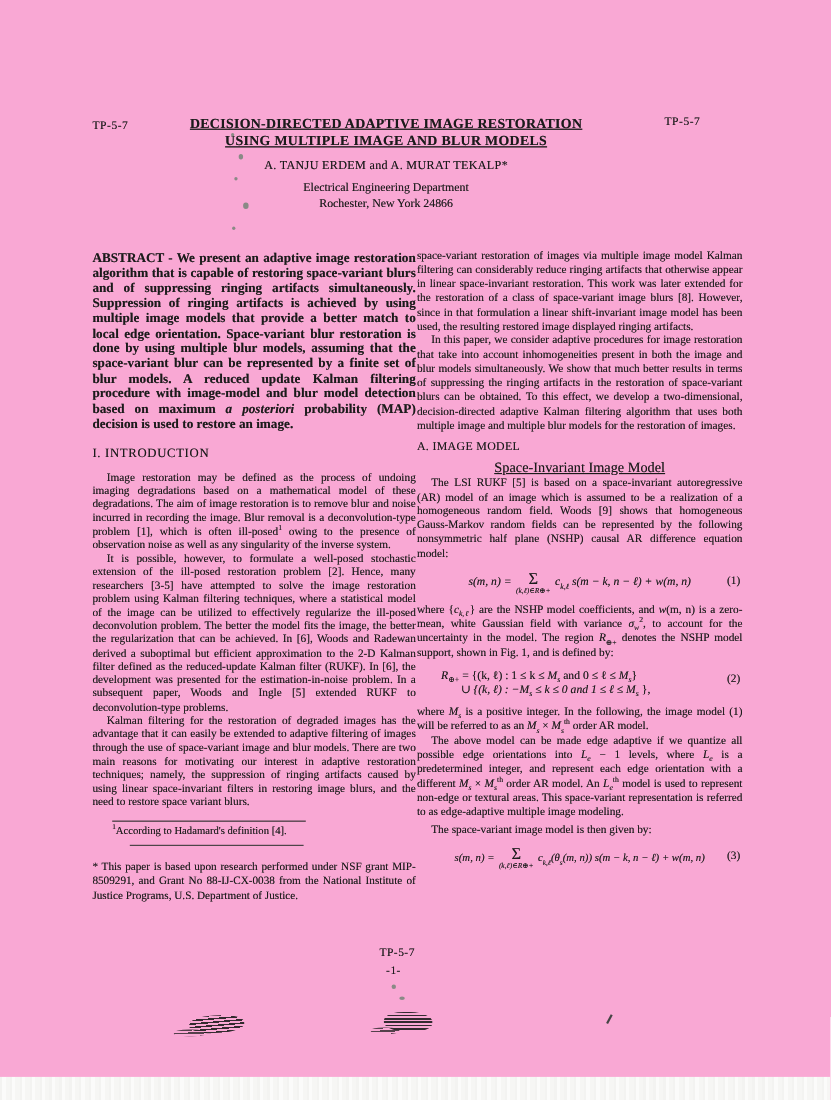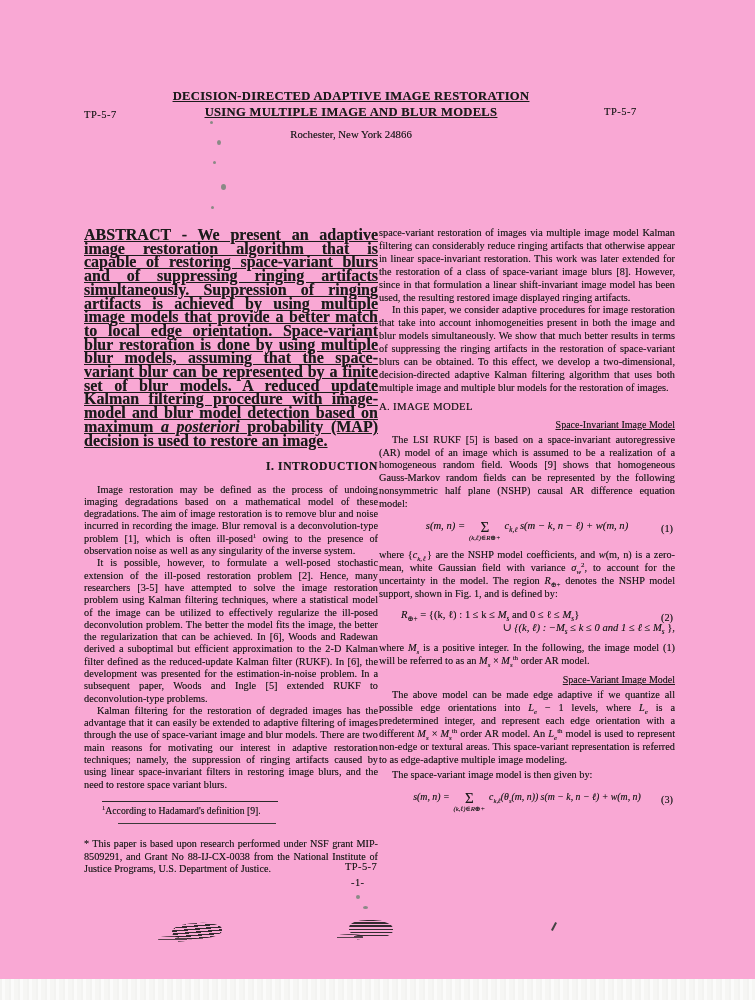--- a/index.html
+++ b/index.html
@@ -5,52 +5,52 @@
   html,body{margin:0;padding:0;background:#ffffff;}
   #page{
     position:relative;width:755px;height:1000px;background:#f9a8d4;
     font-family:"Liberation Serif","DejaVu Serif",serif;
     color:#1b1b1b;overflow:hidden;
     text-shadow:0 0 .35px rgba(25,25,25,.55);
   }
   .abs{position:absolute;}
   
   .corner{font-size:10.5px;letter-spacing:.5px;}
-  .titleblock{left:151px;top:88px;width:400px;text-align:center;font-family:Liberation Serif, serif;}
+  .titleblock{left:151px;top:104px;width:400px;text-align:center;font-family:Liberation Serif, serif;}
   .titleline{font-weight:bold;font-size:12.6px;letter-spacing:.3px;line-height:16px;text-decoration:underline;}
   .authors{margin-top:9px;font-size:11px;letter-spacing:.3px;}
   .affil{margin-top:8px;font-size:10.8px;line-height:13.5px;}
   
   .col{font-size:10.3px;line-height:12.3px;text-align:justify;}
   #leftcol{left:84px;top:228px;width:294px;}
   #rightcol{left:379px;top:227px;width:296px;line-height:12.9px;}
   .par{margin:0;text-indent:13px;}
   .par.noindent{text-indent:0;}
-  .abstract{font-weight:bold;font-size:16px;line-height:13.7px;text-align:justify;text-decoration:underline;}
-  .h-intro{text-align:right;font-weight:bold;font-size:11.6px;letter-spacing:.6px;margin:14px 0 10px 0;text-indent:0;}
+  .abstract{font-weight:bold;font-size:12px;line-height:13.7px;text-align:justify;}
+  .h-intro{text-align:left;font-weight:normal;font-size:11.6px;letter-spacing:.6px;margin:14px 0 10px 0;text-indent:0;}
   .h-sec{font-weight:bold;font-size:12.2px;letter-spacing:.4px;margin:11px 0 7px 2px;text-align:left;text-indent:0;}
   .h-sub{font-size:10.8px;letter-spacing:.3px;margin:5px 0 2px 0;text-align:left;text-indent:0;}
-  .h-uline{text-decoration:underline;margin:6px 0 2px 0;text-align:right;text-indent:0;font-size:10px;}
+  .h-uline{text-decoration:underline;margin:6px 0 2px 0;text-align:center;text-indent:0;font-size:13px;}
   sub,sup{line-height:0;font-size:68%;}
   
   .fnrule{border:none;border-top:1px solid #2a2a2a;width:176px;margin:10px 0 3px 18px;}
   .fnrule2{border:none;border-top:1px solid #3a3a3a;width:158px;margin:6px 0 14px 34px;}
   .fn1{font-size:9.7px;text-indent:18px;text-align:left;margin:0;}
   .fnstar{font-size:10.2px;line-height:12.6px;text-align:justify;margin:0;}
   
   .eq{position:relative;margin:9px 0 7px 0;text-indent:0;}
-  .eqrow{display:flex;justify-content:center;align-items:flex-start;gap:4px;font-style:italic;font-size:10.6px;}
+  .eqrow{display:flex;justify-content:center;align-items:center;gap:4px;font-style:italic;font-size:10.6px;}
   .eqrow.small{font-size:9.8px;}
   .sum{display:inline-flex;flex-direction:column;align-items:center;line-height:1;font-style:normal;}
   .sigma{font-size:15px;}
   .limits{font-size:6.8px;margin-top:0;font-style:italic;}
   .eqnum{position:absolute;right:2px;top:3px;font-style:normal;font-size:10.3px;}
   .eq2line{text-align:left;font-size:10.6px;margin:0;text-indent:0;}
   .eq2line.l1{padding-left:22px;}
-  .eq2line.l2{padding-left:40px;text-align:right;}
+  .eq2line.l2{padding-left:40px;}
   
   .footerid{font-size:10.5px;letter-spacing:.4px;}
   
   .dot{position:absolute;background:#8a8a86;border-radius:50%;}
   .smudge{position:absolute;background:repeating-linear-gradient(178deg,#1d1d1d 0 1.4px,rgba(255,255,255,0) 1.4px 3.1px);border-radius:45%;opacity:.9;}
   .smudge.light{opacity:.75;}
   .tick{position:absolute;width:2px;height:9px;background:#444;transform:rotate(28deg);}
   #bottombar{position:absolute;left:0;right:0;bottom:0;height:21px;
     background:repeating-linear-gradient(90deg,#f3f3f1 0 2px,#fbfbfa 2px 5px,#f6f6f4 5px 9px);}
 </style>
@@ -58,33 +58,35 @@
 <body>
 
 <div id="page">
 
   <div class="abs corner" style="left:84px;top:109px;">TP-5-7</div>
   <div class="abs corner" style="left:604px;top:106px;">TP-5-7</div>
 
   <div class="abs titleblock">
     <div class="titleline">DECISION-DIRECTED ADAPTIVE IMAGE RESTORATION</div>
     <div class="titleline">USING MULTIPLE IMAGE AND BLUR MODELS</div>
+    <div class="authors">A. TANJU ERDEM and A. MURAT TEKALP*</div>
     <div class="affil">
+      <div>Electrical Engineering Department</div>
       <div>Rochester, New York 24866</div>
     </div>
   </div>
 
   <div id="leftcol" class="abs col">
     <p class="par noindent abstract"><span>ABSTRACT - We present an adaptive image restoration algorithm that is capable of restoring space-variant blurs and of suppressing ringing artifacts simultaneously. Suppression of ringing artifacts is achieved by using multiple image models that provide a better match to local edge orientation. Space-variant blur restoration is done by using multiple blur models, assuming that the space-variant blur can be represented by a finite set of blur models. A reduced update Kalman filtering procedure with image-model and blur model detection based on maximum </span><span style="font-style: italic;">a posteriori</span><span> probability (MAP) decision is used to restore an image.</span></p>
     <p class="par h-intro">I. INTRODUCTION</p>
     <p class="par"><span>Image restoration may be defined as the process of undoing imaging degradations based on a mathematical model of these degradations. The aim of image restoration is to remove blur and noise incurred in recording the image. Blur removal is a deconvolution-type problem [1], which is often ill-posed</span><sup>1</sup><span> owing to the presence of observation noise as well as any singularity of the inverse system.</span></p>
     <p class="par">It is possible, however, to formulate a well-posed stochastic extension of the ill-posed restoration problem [2]. Hence, many researchers [3-5] have attempted to solve the image restoration problem using Kalman filtering techniques, where a statistical model of the image can be utilized to effectively regularize the ill-posed deconvolution problem. The better the model fits the image, the better the regularization that can be achieved. In [6], Woods and Radewan derived a suboptimal but efficient approximation to the 2-D Kalman filter defined as the reduced-update Kalman filter (RUKF). In [6], the development was presented for the estimation-in-noise problem. In a subsequent paper, Woods and Ingle [5] extended RUKF to deconvolution-type problems.</p>
     <p class="par">Kalman filtering for the restoration of degraded images has the advantage that it can easily be extended to adaptive filtering of images through the use of space-variant image and blur models. There are two main reasons for motivating our interest in adaptive restoration techniques; namely, the suppression of ringing artifacts caused by using linear space-invariant filters in restoring image blurs, and the need to restore space variant blurs.</p>
     <hr class="fnrule">
-    <p class="fn1"><sup>1</sup><span>According to Hadamard's definition [9].</span></p>
+    <p class="fn1"><sup>1</sup><span>According to Hadamard's definition [4].</span></p>
     <hr class="fnrule2">
     <p class="fnstar">* This paper is based upon research performed under NSF grant MIP-8509291, and Grant No 88-IJ-CX-0038 from the National Institute of Justice Programs, U.S. Department of Justice.</p>
   </div>
 
   <div id="rightcol" class="abs col">
     <p class="par noindent">space-variant restoration of images via multiple image model Kalman filtering can considerably reduce ringing artifacts that otherwise appear in linear space-invariant restoration. This work was later extended for the restoration of a class of space-variant image blurs [8]. However, since in that formulation a linear shift-invariant image model has been used, the resulting restored image displayed ringing artifacts.</p>
     <p class="par">In this paper, we consider adaptive procedures for image restoration that take into account inhomogeneities present in both the image and blur models simultaneously. We show that much better results in terms of suppressing the ringing artifacts in the restoration of space-variant blurs can be obtained. To this effect, we develop a two-dimensional, decision-directed adaptive Kalman filtering algorithm that uses both multiple image and multiple blur models for the restoration of images.</p>
     <p class="par h-sub">A. IMAGE MODEL</p>
     <p class="par h-uline">Space-Invariant Image Model</p>
     <p class="par">The LSI RUKF [5] is based on a space-invariant autoregressive (AR) model of an image which is assumed to be a realization of a homogeneous random field. Woods [9] shows that homogeneous Gauss-Markov random fields can be represented by the following nonsymmetric half plane (NSHP) causal AR difference equation model:</p>
@@ -103,21 +105,20 @@
 
     <p class="par noindent"><span>where {</span><span style="font-style: italic;">c</span><sub style="font-style: italic;">k,ℓ</sub><span>} are the NSHP model coefficients, and </span><span style="font-style: italic;">w</span><span>(m, n) is a zero-mean, white Gaussian field with variance </span><span style="font-style: italic;">σ</span><sub style="font-style: italic;">w</sub><sup>2</sup><span>, to account for the uncertainty in the model. The region </span><span style="font-style: italic;">R</span><sub>⊕+</sub><span> denotes the NSHP model support, shown in Fig. 1, and is defined by:</span></p>
 
     <div class="eq">
       <p class="eq2line l1"><span style="font-style: italic;">R</span><sub>⊕+</sub><span style=""> = {(k, ℓ) : 1 ≤ k ≤ </span><span style="font-style: italic;">M</span><sub style="font-style: italic;">s</sub><span style="font-style: normal;"> and 0 ≤ ℓ ≤ </span><span style="font-style: italic;">M</span><sub style="font-style: italic;">s</sub><span>}</span></p>
       <p class="eq2line l2"><span style="font-style: italic;">∪ {(k, ℓ) : −</span><span style="font-style: italic;">M</span><sub style="font-style: italic;">s</sub><span style="font-style: italic;"> ≤ k ≤ 0 and 1 ≤ ℓ ≤ </span><span style="font-style: italic;">M</span><sub style="font-style: italic;">s</sub><span> },</span></p>
       <span class="eqnum">(2)</span>
     </div>
 
     <p class="par noindent"><span>where </span><span style="font-style: italic;">M</span><sub style="font-style: italic;">s</sub><span> is a positive integer. In the following, the image model (1) will be referred to as an </span><span style="font-style: italic;">M</span><sub style="font-style: italic;">s</sub><span> × </span><span style="font-style: italic;">M</span><sub style="font-style: italic;">s</sub><sup>th</sup><span> order AR model.</span></p>
-    <p class="par h-uline">Space-Variant Image Model</p>
     <p class="par"><span>The above model can be made edge adaptive if we quantize all possible edge orientations into </span><span style="font-style: italic;">L</span><sub style="font-style: italic;">e</sub><span> − 1 levels, where </span><span style="font-style: italic;">L</span><sub style="font-style: italic;">e</sub><span> is a predetermined integer, and represent each edge orientation with a different </span><span style="font-style: italic;">M</span><sub style="font-style: italic;">s</sub><span> × </span><span style="font-style: italic;">M</span><sub style="font-style: italic;">s</sub><sup>th</sup><span> order AR model. An </span><span style="font-style: italic;">L</span><sub style="font-style: italic;">e</sub><sup>th</sup><span> model is used to represent non-edge or textural areas. This space-variant representation is referred to as edge-adaptive multiple image modeling.</span></p>
     <p class="par" style="margin-top:3px;">The space-variant image model is then given by:</p>
 
     <div class="eq">
       <div class="eqrow small">
         <span>s(m, n) =</span>
         <span class="sum">
           <span class="sigma">Σ</span>
           <span class="limits">(k,ℓ)∈R⊕+</span>
         </span>

